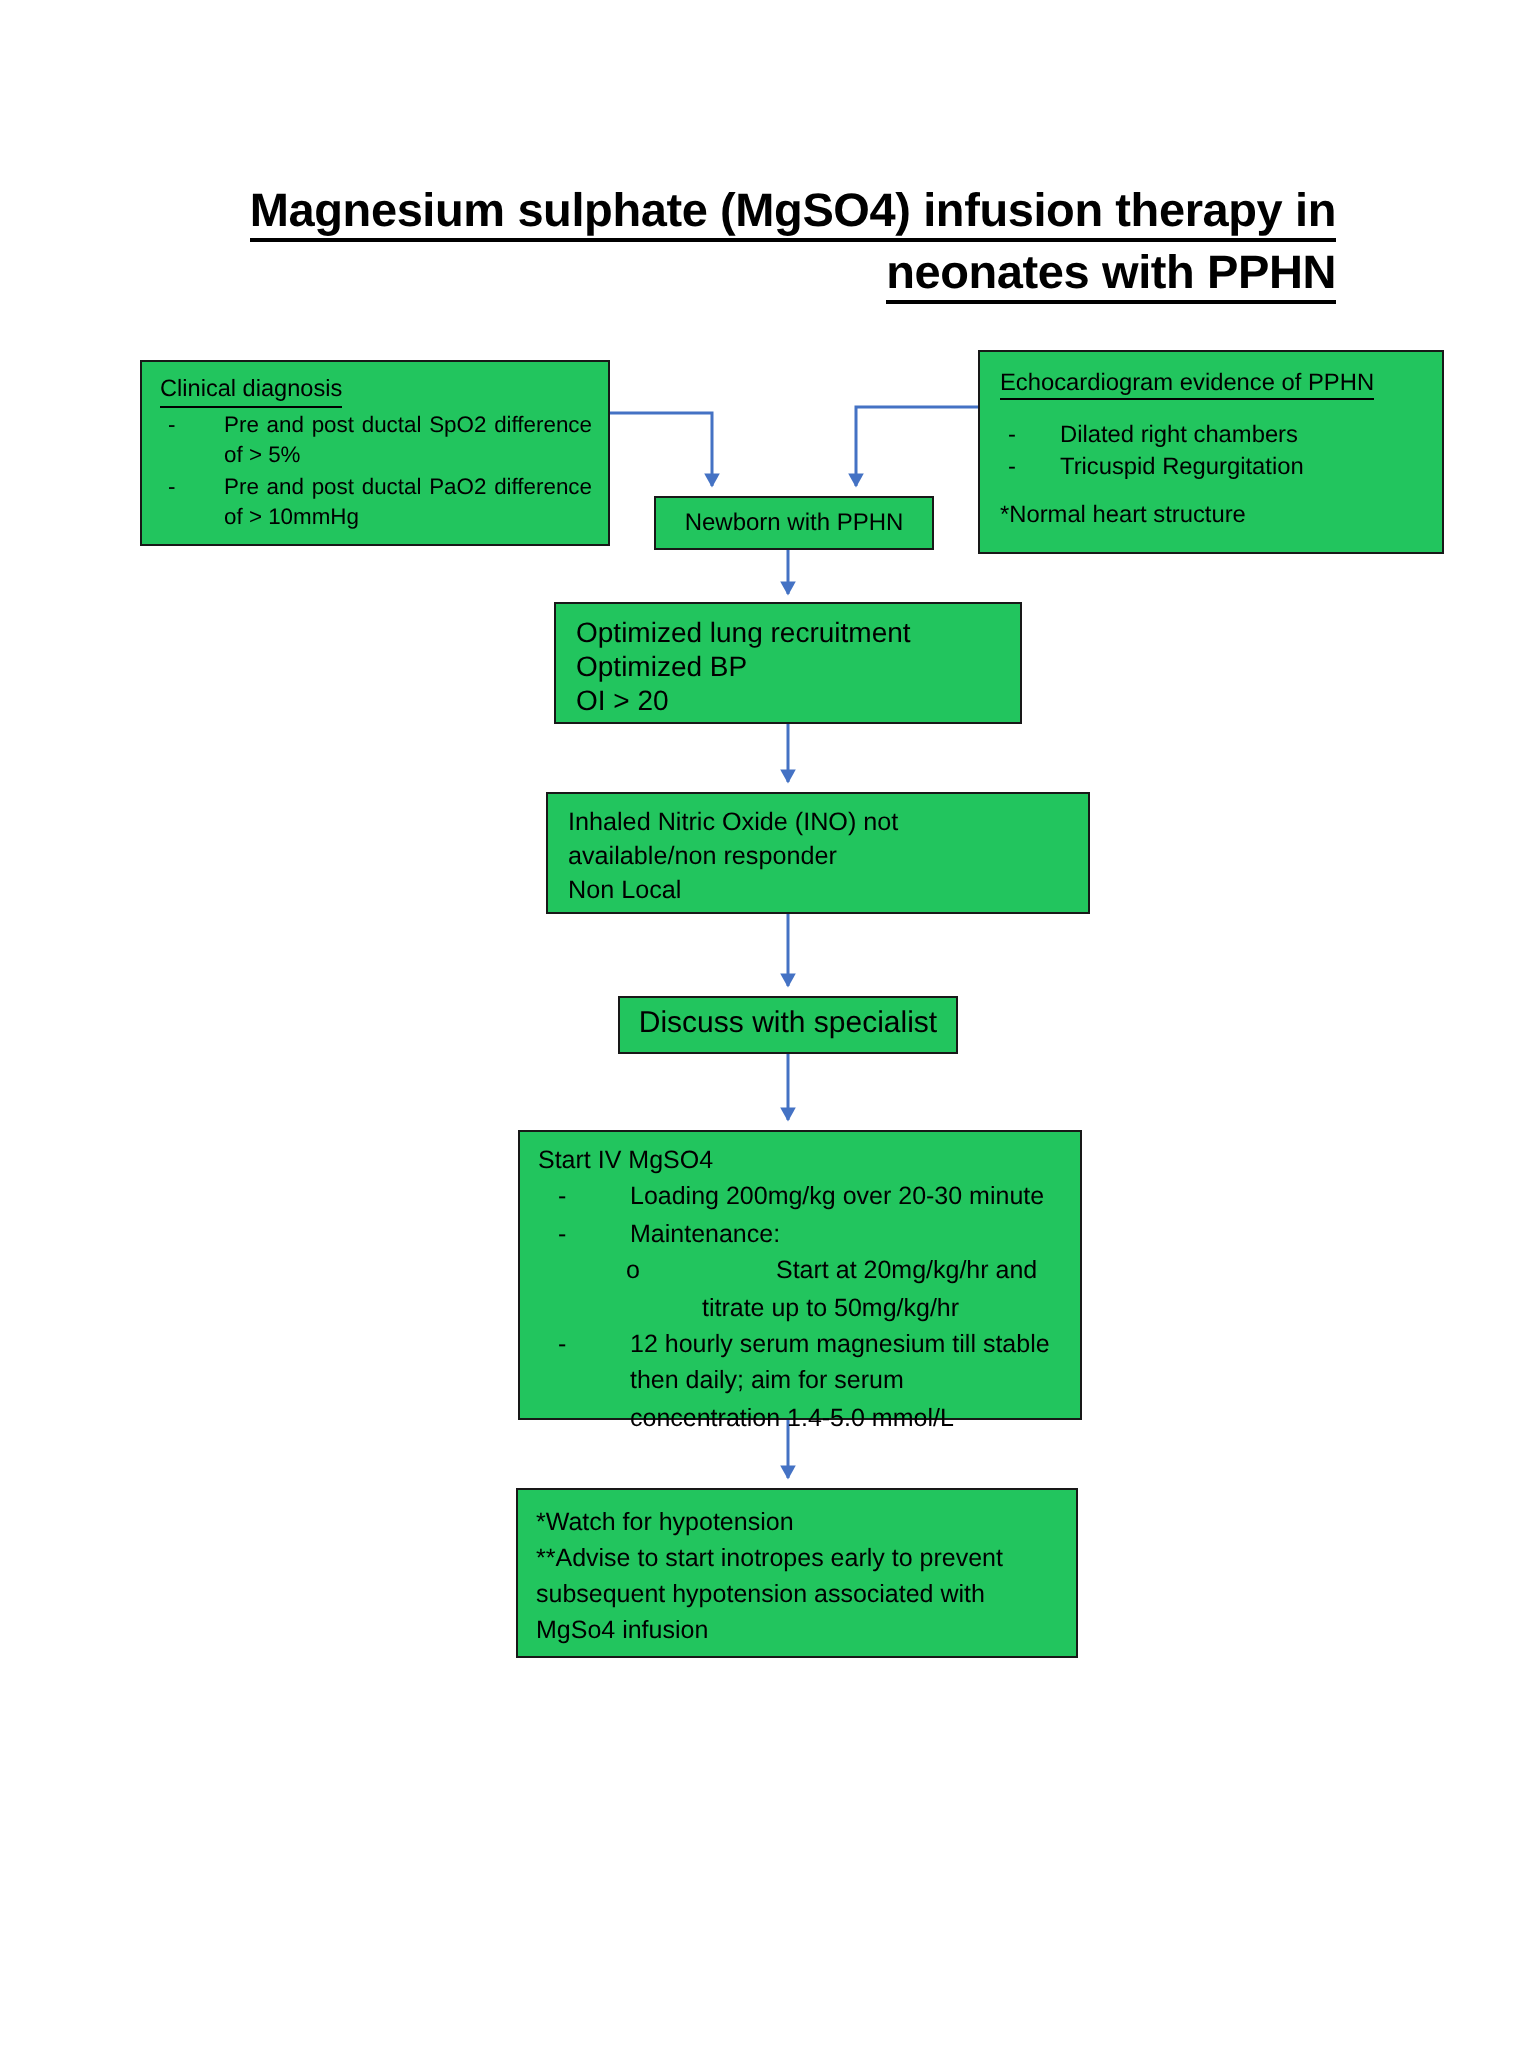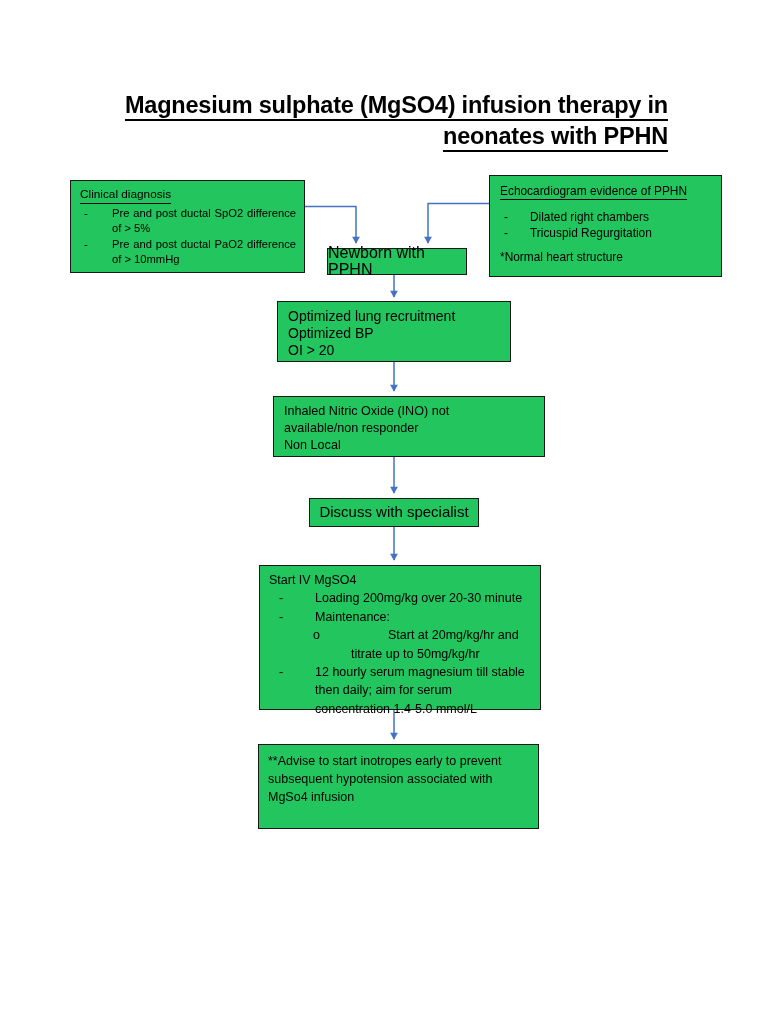--- a/index.html
+++ b/index.html
@@ -95,21 +95,21 @@
     left: 489px; top: 175px; width: 233px; height: 102px;
     font-size: 11.9px; line-height: 16.2px;
   }
   #box-echo .pad { padding: 7px 8px 4px 10px; }
   #box-echo .li .mk { width: 26px; padding-left: 4px; }
   #box-echo .spacer { height: 7px; }
 
   #box-newborn {
     left: 327px; top: 248px; width: 140px; height: 27px;
     display: flex; align-items: center; justify-content: center;
-    font-size: 16px;
+    font-size: 12px;
   }
 
   #box-optimized {
     left: 277px; top: 301px; width: 234px; height: 61px;
     font-size: 14px; line-height: 17px;
   }
   #box-optimized .pad { padding: 6px 9px 4px 10px; }
 
   #box-ino {
     left: 273px; top: 396px; width: 272px; height: 61px;
@@ -274,19 +274,20 @@
         <span class="mk">-</span>
         <span class="tx">12 hourly serum magnesium till stable</span>
       </div>
       <div class="cont">then daily; aim for serum</div>
       <div class="cont">concentration 1.4-5.0 mmol/L</div>
     </div>
   </div>
 
   <div class="box" id="box-watch">
     <div class="pad">
+      <div>*Watch for hypotension</div>
       <div>**Advise to start inotropes early to prevent</div>
       <div>subsequent hypotension associated with</div>
       <div>MgSo4 infusion</div>
     </div>
   </div>
 
 </div>
 
 </body></html>

